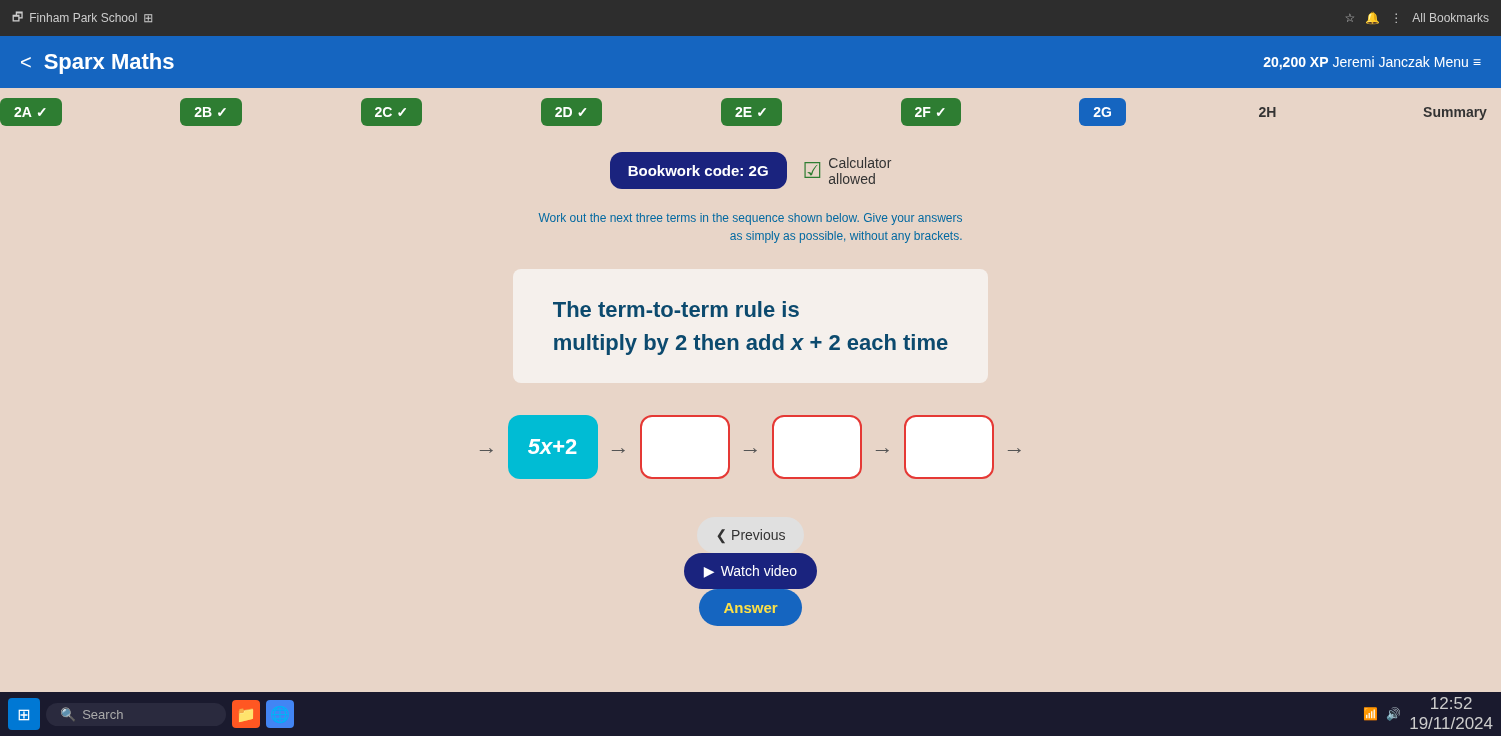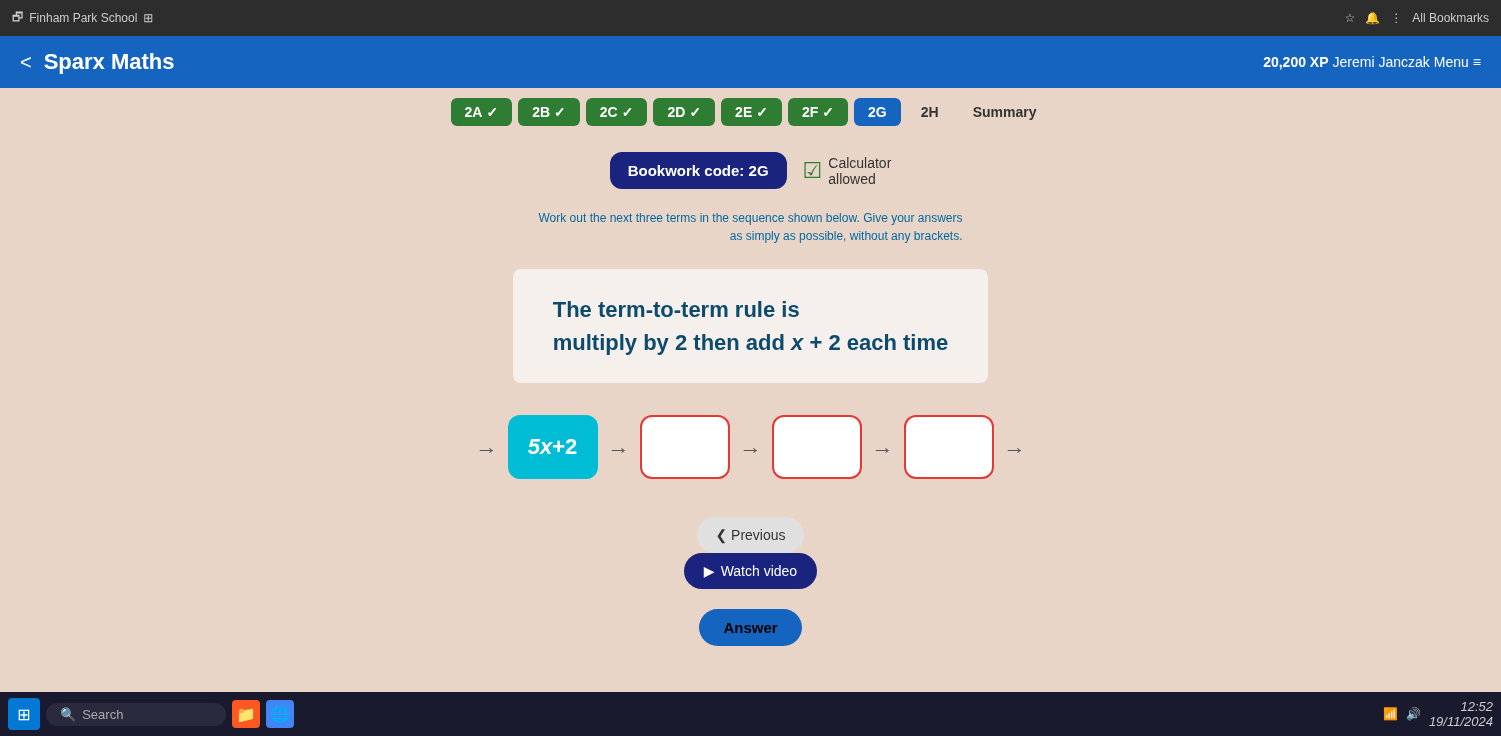--- a/index.html
+++ b/index.html
@@ -73,21 +73,21 @@
       align-items: center;
       gap: 4px;
       cursor: pointer;
     }
 
     
     .nav-tabs {
       background: #e8d5c8;
       padding: 10px 0;
       display: flex;
-      justify-content: center;
+      justify-content: space-between;
       gap: 6px;
       align-items: center;
     }
     .nav-tab {
       padding: 6px 14px;
       border-radius: 6px;
       font-size: 14px;
       font-weight: bold;
       cursor: pointer;
       display: flex;
@@ -216,28 +216,27 @@
       padding: 10px 20px;
       border-radius: 20px;
       font-size: 14px;
       cursor: pointer;
       display: flex;
       align-items: center;
       gap: 6px;
     }
     .answer-btn {
       background: #1565c0;
-      color: #000000;
+      color: #fde047;
       border: none;
       padding: 10px 24px;
       border-radius: 20px;
       font-size: 15px;
       font-weight: bold;
       cursor: pointer;
-      margin-top: 20px;
     }
 
     
     .taskbar {
       position: absolute;
       bottom: 0;
       left: 0;
       right: 0;
       height: 44px;
       background: #1a1a2e;
@@ -271,23 +270,22 @@
     .taskbar-icons {
       margin-left: auto;
       display: flex;
       align-items: center;
       gap: 8px;
       color: #ccc;
       font-size: 12px;
     }
     .taskbar-clock {
       color: #ccc;
-      font-size: 13px;
-      text-align: right;
-      font-style: italic;
+      font-size: 17px;
+      text-align: center;
     }
     .taskbar-app-icon {
       width: 28px;
       height: 28px;
       border-radius: 4px;
       display: flex;
       align-items: center;
       justify-content: center;
       font-size: 16px;
     }

